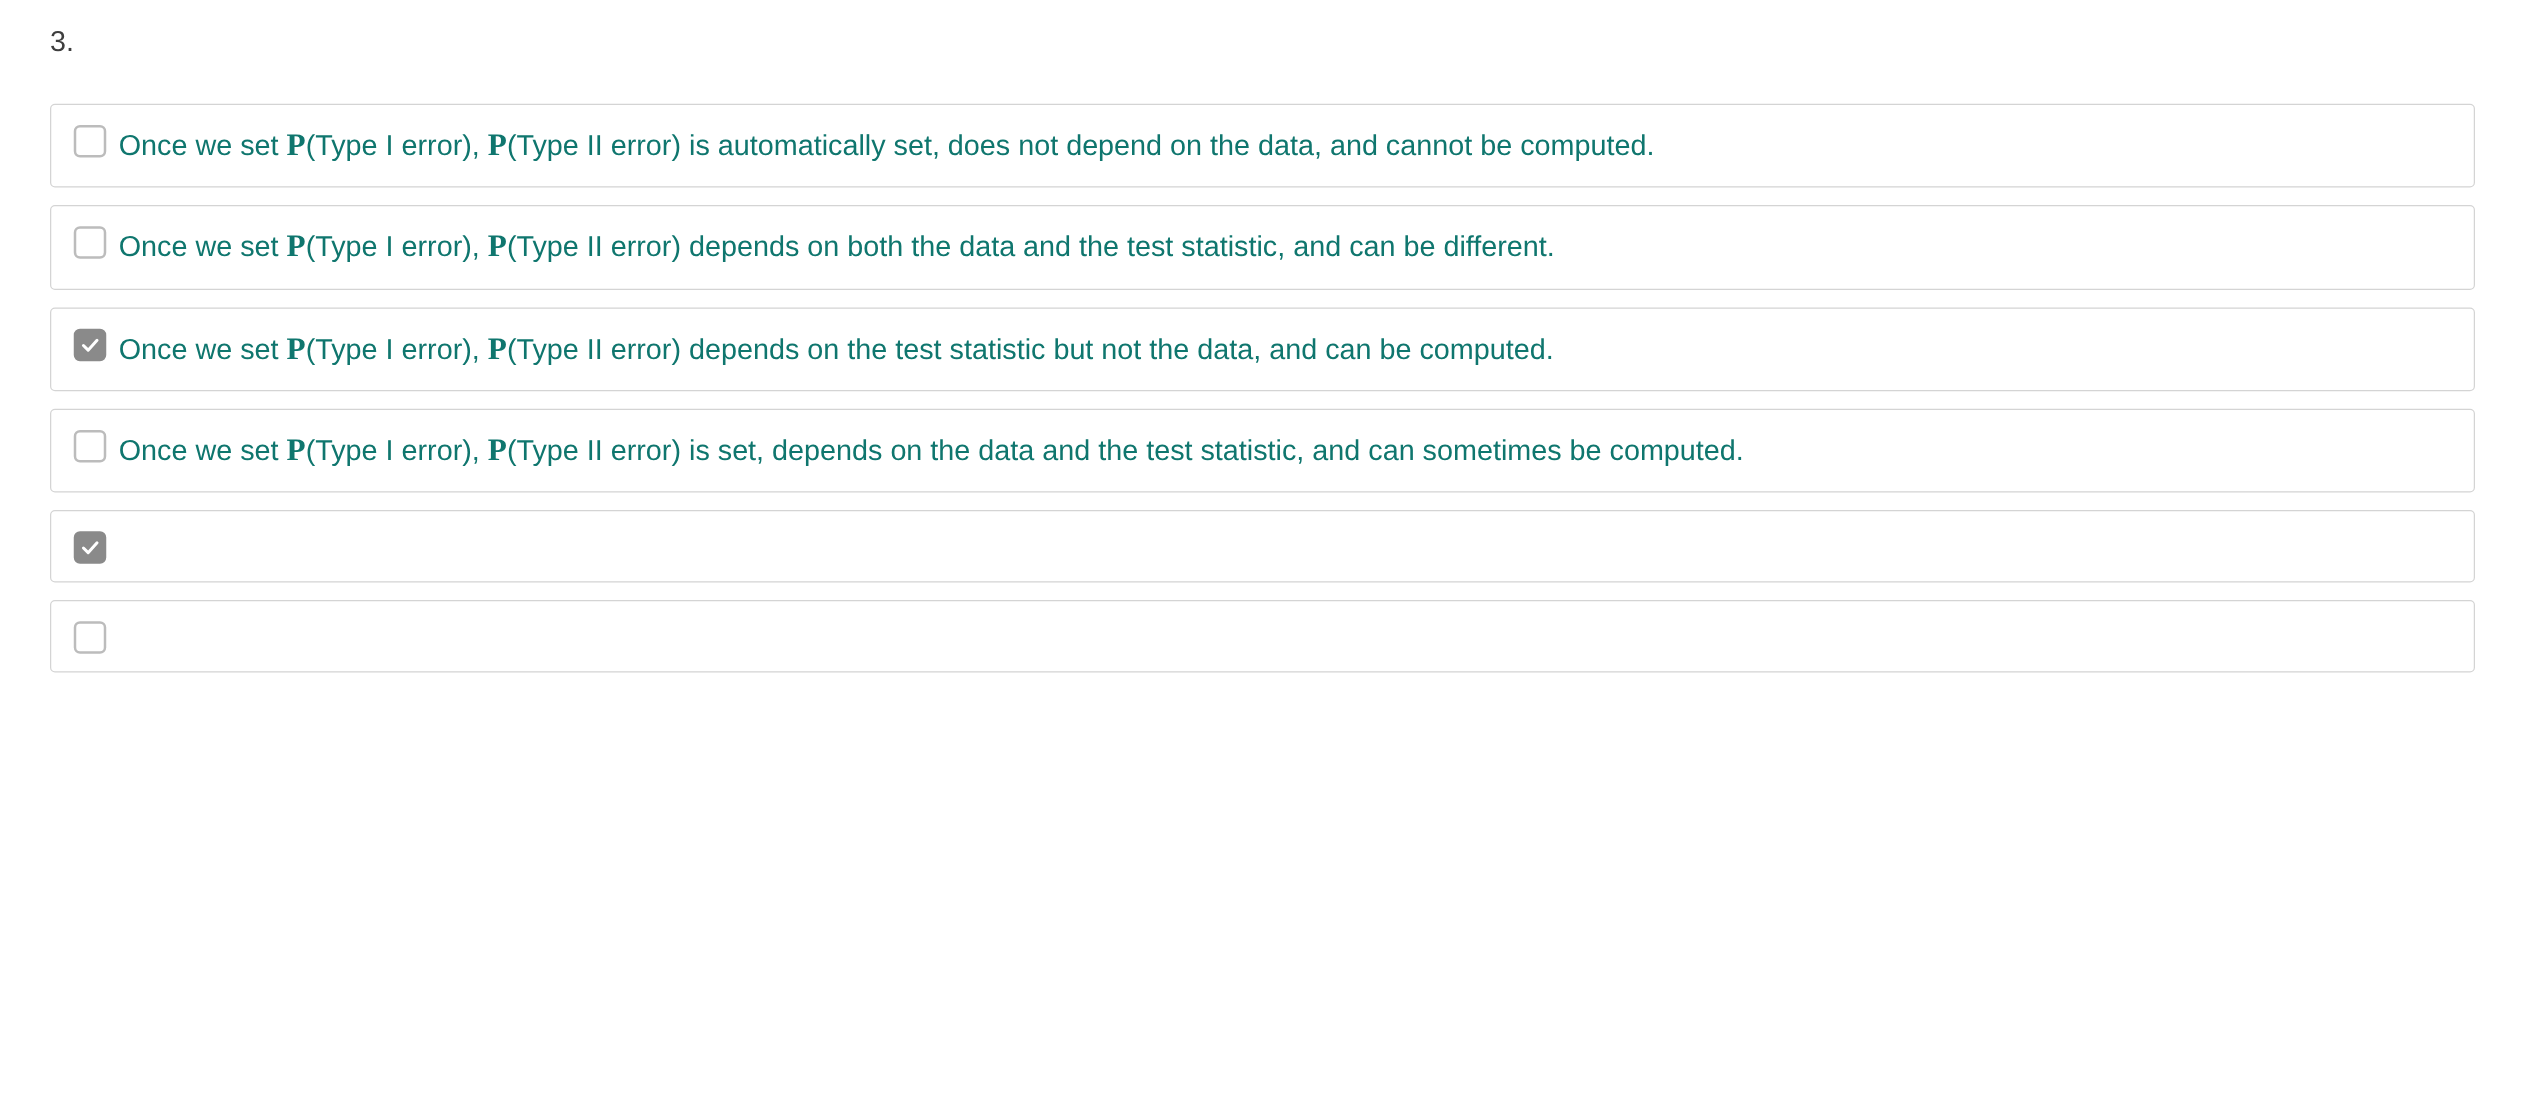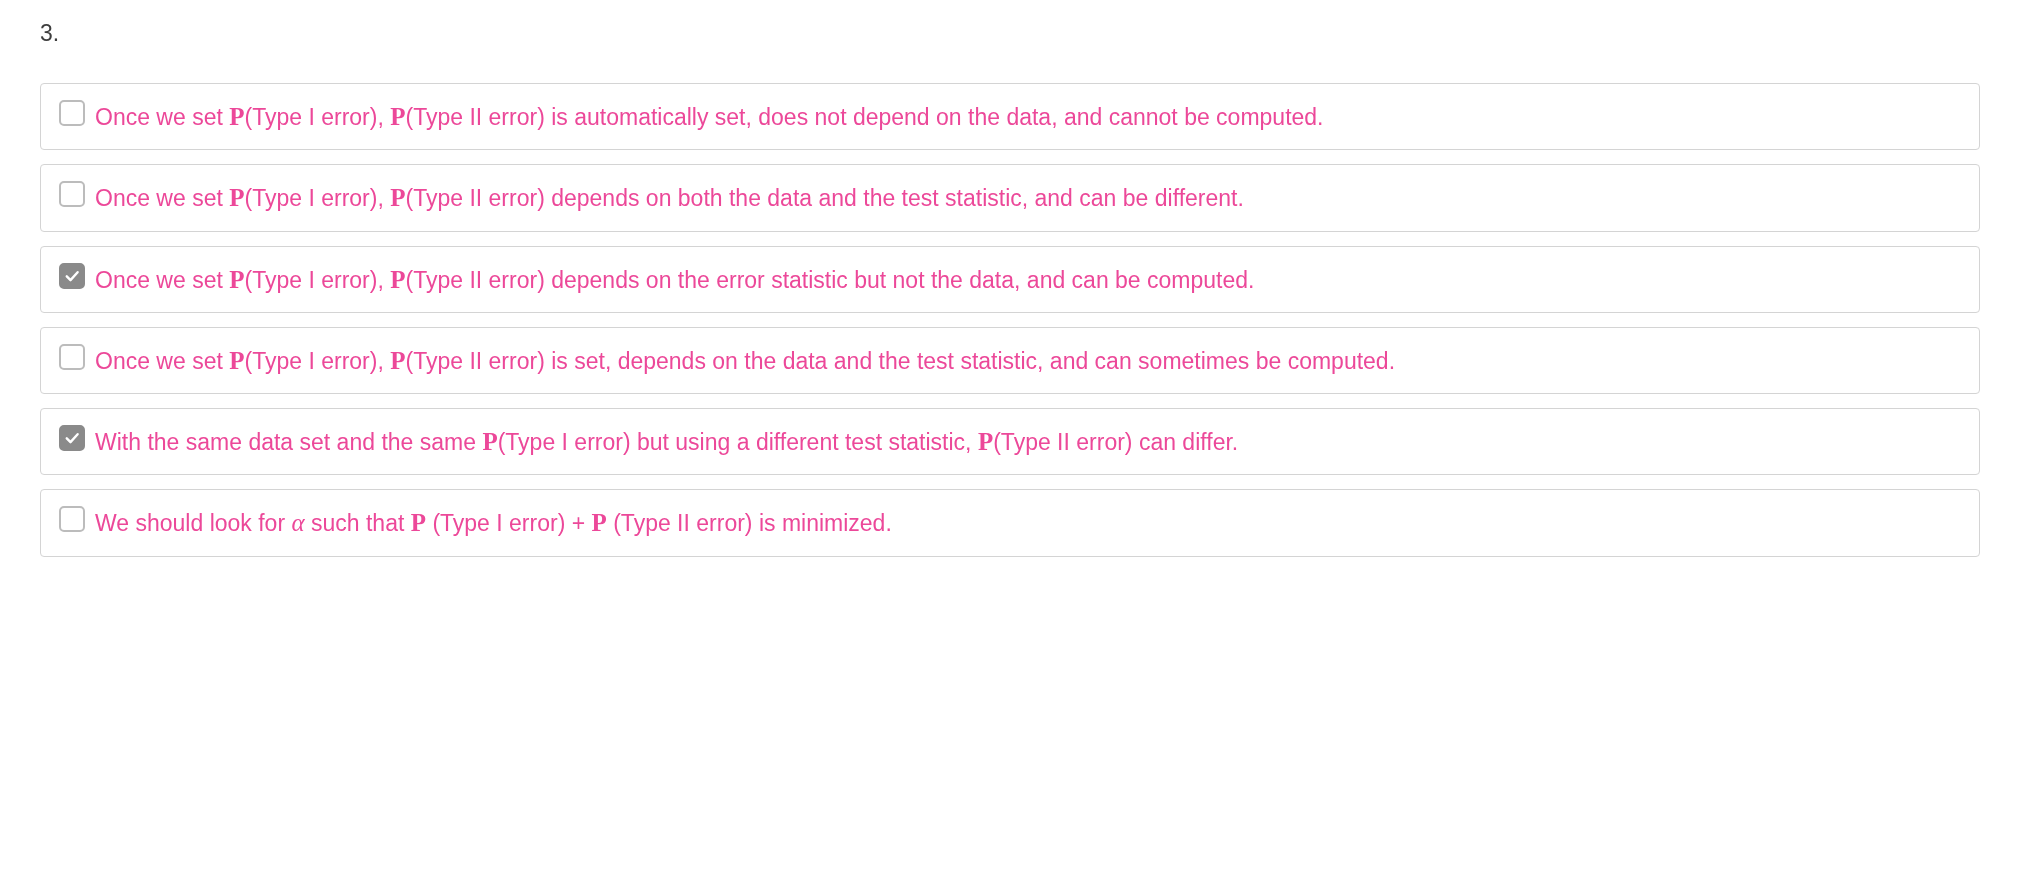--- a/index.html
+++ b/index.html
@@ -59,21 +59,21 @@
       position: absolute;
       top: 50%;
       left: 50%;
       transform: translate(-50%, -50%);
       width: 18px;
       height: 18px;
     }
     .choice-text {
       font-size: 23px;
       line-height: 1.45;
-      color: #ec4899;
+      color: #0f766e;
       flex: 1;
       padding-top: 1px;
     }
     .pbold {
       font-family: "Times New Roman", Times, serif;
       font-weight: bold;
       font-size: 25px;
     }
     .alpha {
       font-family: "Times New Roman", Times, serif;
@@ -105,43 +105,37 @@
       </div>
     </div>
 
     <div class="choice">
       <div class="checkbox checked">
         <svg viewBox="0 0 24 24">
           <path d="M5 12.5 L10 17.5 L19.5 7" stroke="#ffffff" stroke-width="3.2" fill="none" stroke-linecap="round" stroke-linejoin="round"></path>
         </svg>
       </div>
       <div class="choice-text">
-        <span>Once we set </span><span class="pbold">P</span><span>(Type I error)</span><span>, </span><span class="pbold">P</span><span>(Type II error)</span><span> depends on the error statistic but not the data, and can be computed.</span>
+        <span>Once we set </span><span class="pbold">P</span><span>(Type I error)</span><span>, </span><span class="pbold">P</span><span>(Type II error)</span><span> depends on the test statistic but not the data, and can be computed.</span>
       </div>
     </div>
 
     <div class="choice">
       <div class="checkbox"></div>
       <div class="choice-text">
         <span>Once we set </span><span class="pbold">P</span><span>(Type I error)</span><span>, </span><span class="pbold">P</span><span>(Type II error)</span><span> is set, depends on the data and the test statistic, and can sometimes be computed.</span>
       </div>
     </div>
 
     <div class="choice">
       <div class="checkbox checked">
         <svg viewBox="0 0 24 24">
           <path d="M5 12.5 L10 17.5 L19.5 7" stroke="#ffffff" stroke-width="3.2" fill="none" stroke-linecap="round" stroke-linejoin="round"></path>
         </svg>
       </div>
-      <div class="choice-text">
-        <span>With the same data set and the same </span><span class="pbold">P</span><span>(Type I error)</span><span> but using a different test statistic, </span><span class="pbold">P</span><span>(Type II error)</span><span> can differ.</span>
-      </div>
     </div>
 
     <div class="choice">
       <div class="checkbox"></div>
-      <div class="choice-text">
-        <span>We should look for </span><span class="alpha">α</span><span> such that </span><span class="pbold">P</span><span> (Type I error) + </span><span class="pbold">P</span><span> (Type II error) is minimized.</span>
-      </div>
     </div>
 
   </div>
 </div>
 
 </body></html>

